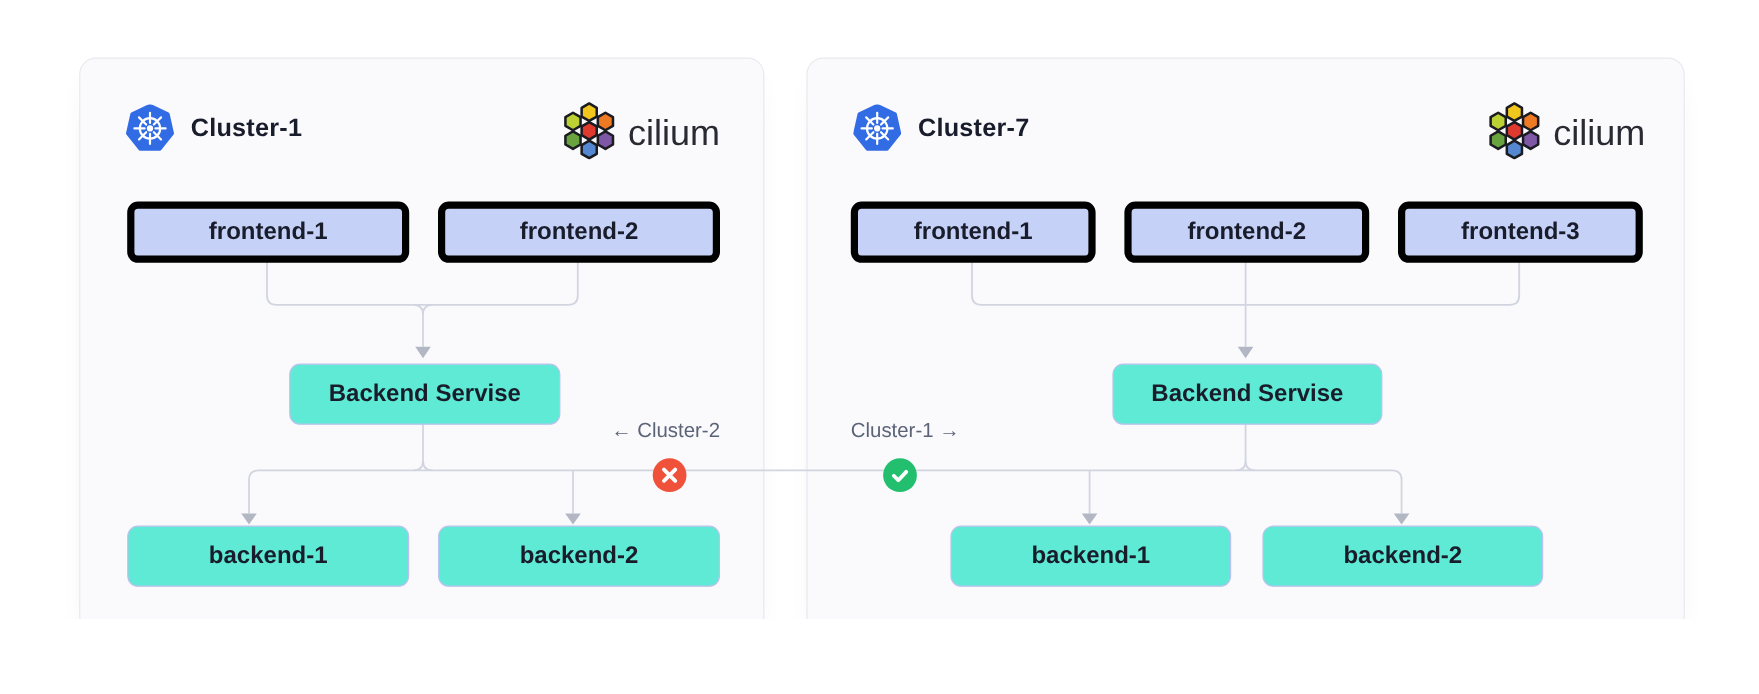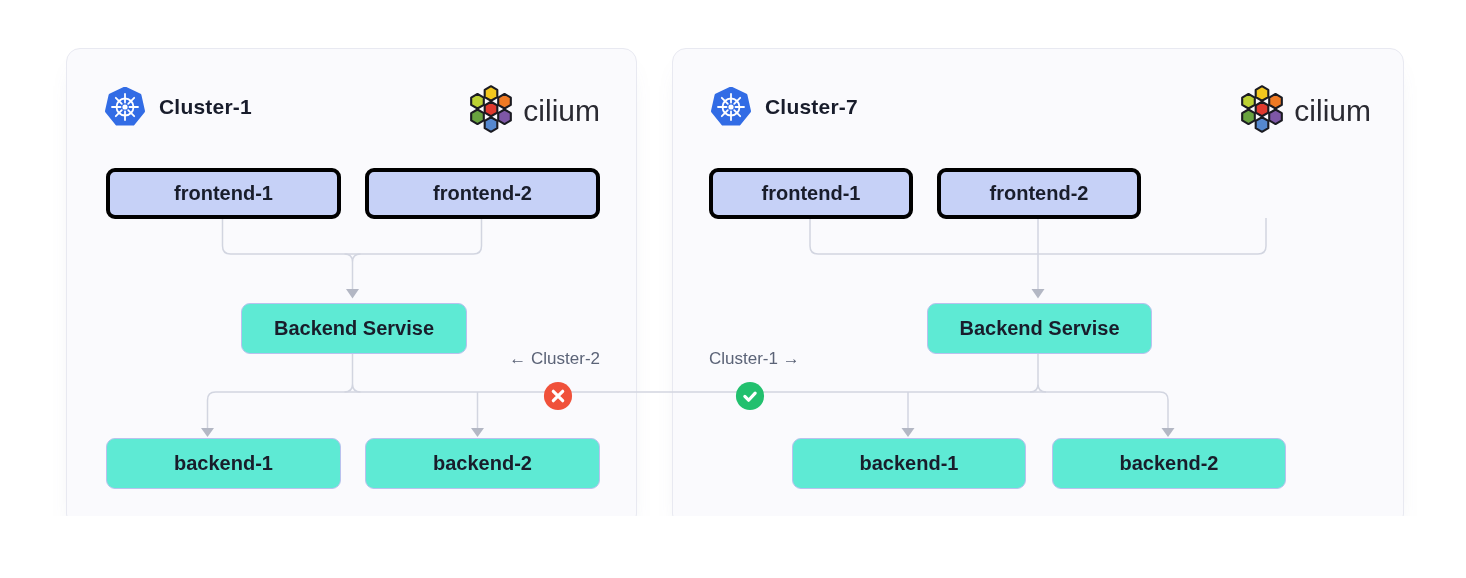--- a/index.html
+++ b/index.html
@@ -14,21 +14,21 @@
   .wires{position:absolute;left:0;top:0;z-index:1;}
   .panel-head{position:absolute;z-index:2;display:flex;align-items:center;}
   .k8s-wrap{display:inline-flex;}
   .cluster-title{font-size:21px;font-weight:700;color:#181c2b;letter-spacing:.2px;}
   .brand{position:absolute;z-index:2;display:flex;align-items:center;gap:9px;}
   .brand-text{font-size:30px;color:#2a2a32;}
   .node{
     position:absolute;z-index:2;height:51px;display:flex;align-items:center;justify-content:center;
     border-radius:9px;font-size:20px;font-weight:700;color:#191d2b;box-sizing:border-box;
   }
-  .node.frontend{background:#c6d1f7;border:4px solid #000000;}
+  .node.frontend{background:#c6d1f7;border:6px solid #000000;}
   .node.service,.node.backend{background:#5eead4;border:1.5px solid #b9c1ee;}
   .peer-label{position:absolute;z-index:2;font-size:17px;color:#5b6377;white-space:nowrap;}
   .badge{position:absolute;z-index:3;width:30px;height:30px;}
 </style>
 </head>
 <body>
 
 <div class="canvas">
 
   <section class="panel" style="left:66px;top:48px;width:569px;height:478px">
@@ -121,20 +121,23 @@
         </svg>
       </span>
       <span class="brand-text">cilium</span>
     </div>
     <div class="node frontend" style="left:36px;top:119px;width:204px">
       <span>frontend-1</span>
     </div>
     <div class="node frontend" style="left:264px;top:119px;width:204px">
       <span>frontend-2</span>
     </div>
+    <div class="node frontend" style="left:492px;top:119px;width:204px">
+      <span>frontend-3</span>
+    </div>
     <div class="node service" style="left:254px;top:254px;width:225px">
       <span>Backend Servise</span>
     </div>
     <div class="node backend" style="left:119px;top:389px;width:234px">
       <span>backend-1</span>
     </div>
     <div class="node backend" style="left:379px;top:389px;width:234px">
       <span>backend-2</span>
     </div>
   </section>

